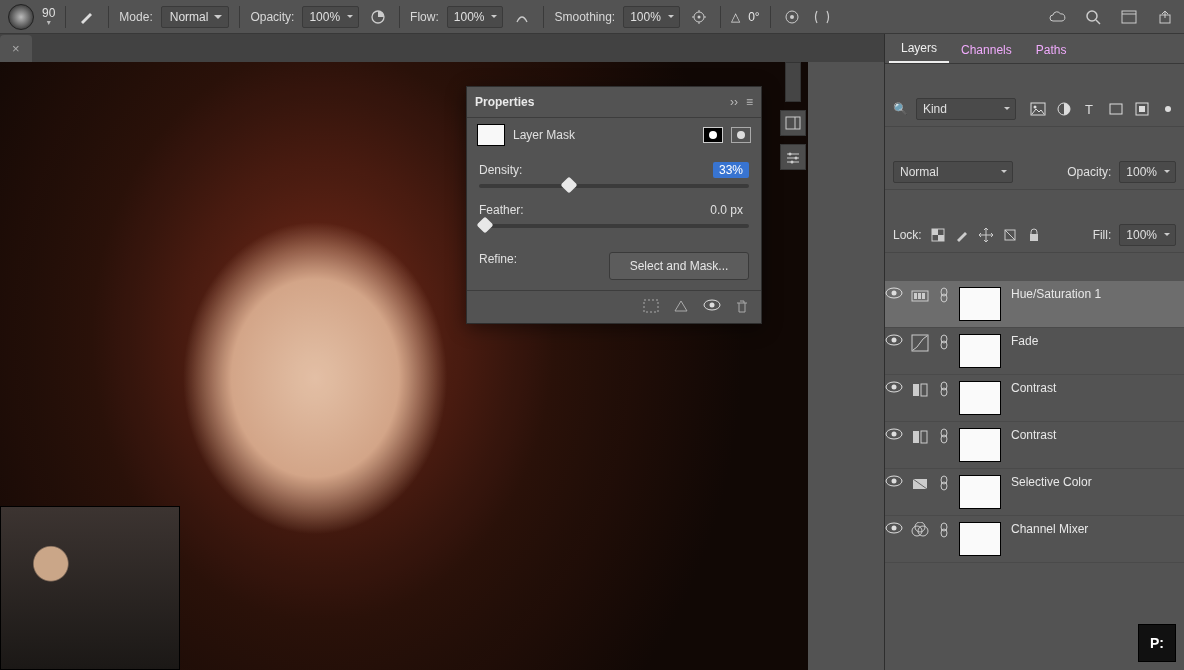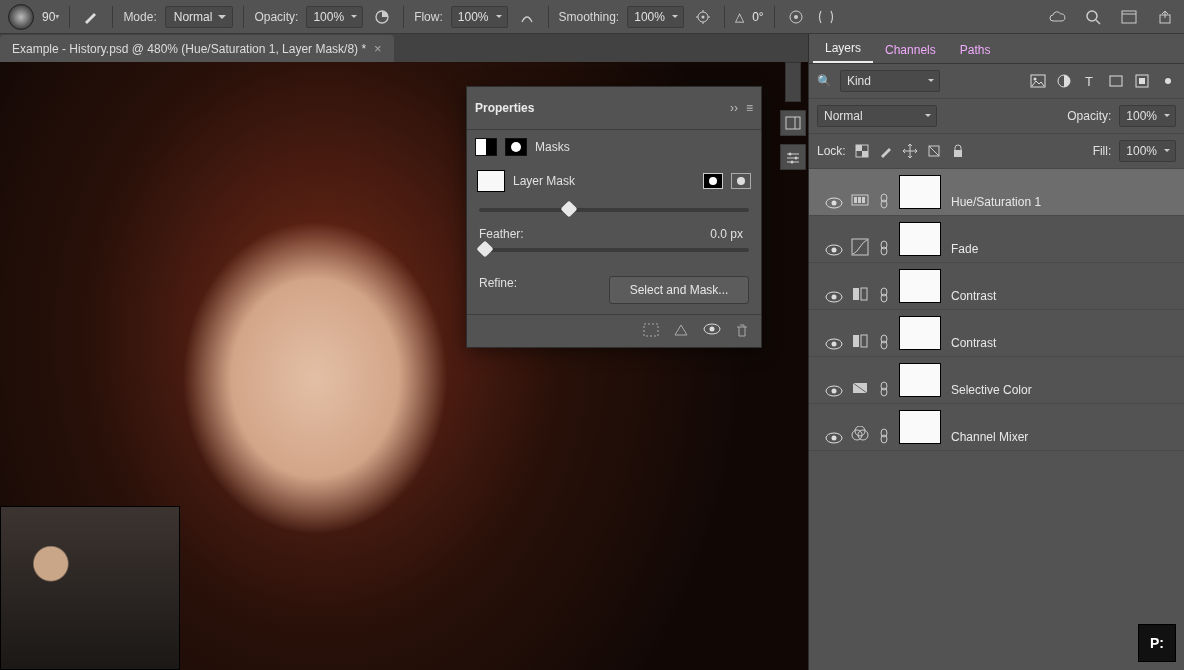--- a/index.html
+++ b/index.html
@@ -35,21 +35,21 @@
   linear-gradient(180deg,#3c3431 0%, #1b1816 100%); }
 .cursor-arrow { position:absolute; left:564px; top:196px; width:14px; height:20px; }
 
 
 .gutter { position:absolute; top:62px; right:376px; width:30px; bottom:0; display:flex; flex-direction:column; align-items:center; }
 .gutter .ruler { width:16px; flex:0 0 40px; background:#454545; border:1px solid #333; color:#bbb; font-size:9px; text-align:center; padding-top:2px; margin-top:0; }
 .gutter .dock-icon { width:26px; height:26px; margin-top:8px; background:#4d4d4d; border:1px solid #383838; display:flex; align-items:center; justify-content:center; }
 
 
 .properties { position:absolute; left:466px; top:86px; width:296px; background:#535353; border:1px solid #2e2e2e; box-shadow:0 4px 18px rgba(0,0,0,0.45); }
-.prop-header { display:flex; align-items:center; padding:14px 8px; border-bottom:1px solid #3d3d3d; }
+.prop-header { display:flex; align-items:center; padding:8px 8px; border-bottom:1px solid #3d3d3d; }
 .prop-header .title { font-weight:600; color:#eaeaea; }
 .prop-header .right { margin-left:auto; display:flex; gap:8px; color:#bbb; }
 .prop-sub { display:flex; align-items:center; gap:8px; padding:8px; }
 .mask-thumb { width:22px; height:18px; background:#fff; border:1px solid #111; }
 .mask-thumb.inv { background:#000; display:flex; align-items:center; justify-content:center; }
 .mask-thumb.inv::after { content:""; width:10px; height:10px; background:#fff; border-radius:50%; }
 .sel-row { display:flex; align-items:center; padding:6px 10px; gap:8px; }
 .sel-row .square-thumb { width:28px; height:22px; background:#f8f8f8; border:1px solid #000; }
 .sel-row .mini { margin-left:auto; display:flex; gap:8px; }
 .mask-ico { width:20px; height:16px; border:1px solid #aaa; display:flex; align-items:center; justify-content:center; }
@@ -62,51 +62,51 @@
 .slider-head .val { margin-left:auto; padding:1px 6px; font-size:12px; }
 .slider-head .val.hl { background:#3874d1; color:#fff; border-radius:2px; }
 .track { position:relative; height:4px; background:#3b3b3b; border-radius:2px; }
 .track .thumb { position:absolute; top:-5px; width:12px; height:12px; background:#e8e8e8; border-radius:2px; transform:rotate(45deg); }
 .refine-row { display:flex; align-items:flex-start; padding:0 12px 10px; gap:12px; }
 .refine-btns { margin-left:auto; display:flex; flex-direction:column; gap:16px; }
 .ps-btn { background:#5c5c5c; border:1px solid #3a3a3a; color:#e6e6e6; padding:6px 14px; border-radius:3px; font-size:12px; min-width:140px; text-align:center; }
 .prop-footer { display:flex; justify-content:flex-end; gap:14px; padding:8px 12px; border-top:1px solid #3d3d3d; color:#bbb; }
 
 
-.right-stack { position:absolute; top:34px; right:0; width:376px; bottom:0; background:#535353; border-left:1px solid #2e2e2e; display:flex; flex-direction:column; }
+.right-stack { position:absolute; top:34px; right:0; width:300px; bottom:0; background:#535353; border-left:1px solid #2e2e2e; display:flex; flex-direction:column;gap:28px; }
 .panel-tabs { display:flex; gap:0; border-bottom:1px solid #383838; padding-left:4px; height:30px; align-items:flex-end; }
 .panel-tab { padding:6px 12px; color:#f0abfc; font-size:12px; }
 .panel-tab.active { background:#535353; color:#f0f0f0; border-bottom:2px solid #eee; }
 .filter-row, .blend-row, .lock-row { display:flex; align-items:center; gap:8px; padding:6px 8px; border-bottom:1px solid #474747; }
 .kind-dd { flex:0 0 100px; }
 .ico-row { display:flex; gap:10px; margin-left:auto; color:#ddd; }
 .mini-dd { background:#4a4a4a; border:1px solid #3a3a3a; padding:2px 18px 2px 6px; position:relative; height:22px; display:flex; align-items:center; border-radius:2px; }
 .mini-dd::after { content:""; position:absolute; right:5px; top:8px; border:3px solid transparent; border-top-color:#ccc; }
 .layers-list { flex:1; overflow:auto; }
-.layer { display:flex; align-items:flex-end; gap:10px; padding:6px 16px; border-bottom:1px solid #4a4a4a; }
+.layer { display:flex; align-items:flex-start; gap:10px; padding:6px 0; border-bottom:1px solid #4a4a4a; }
 .layer.selected { background:#6d6d6d; }
 .eye { width:16px; text-align:center; }
 .adj-ico { width:18px; height:18px; display:flex; align-items:center; justify-content:center; }
 .link { width:10px; text-align:center; color:#ccc; }
 .lthumb { width:42px; height:34px; background:#fafafa; border:1px solid #000; }
 .lthumb.bg { background:linear-gradient(135deg,#6c4326 0%, #1c110b 100%); }
 .lname { color:#e8e8e8; }
 .lname.italic { font-style:italic; color:#ddd; }
 .lock { margin-left:auto; color:#ccc; }
 
 .logo-chip { position:absolute; right:8px; bottom:8px; width:38px; height:38px; background:#111; border:1px solid #000; color:#fff; display:flex; align-items:center; justify-content:center; font-weight:700; font-size:14px; }
 
 svg { display:block; }
 </style>
 </head>
 <body>
 
 <div class="options-bar">
   <div class="brush-swatch"></div>
-  <div style="display:flex;flex-direction:row;align-items:center;line-height:1;">
+  <div style="display:flex;flex-direction:column;align-items:center;line-height:1;">
     <span>90</span>
     <span style="font-size:8px;color:#bbb">▾</span>
   </div>
   <div class="sep"></div>
   <div class="icon-slot">
       <svg width="18" height="18" viewBox="0 0 18 18">
         <path d="M3 14 L12 5 L14 7 L5 16 Z" fill="#ddd"></path>
       </svg>
     </div>
   <div class="sep"></div>
@@ -190,21 +190,20 @@
         <svg width="16" height="16">
           <rect x="3" y="6" width="10" height="8" fill="none" stroke="#ccc"></rect>
           <path d="M8 2v7M5 5l3-3 3 3" fill="none" stroke="#ccc"></path>
         </svg>
       </div>
   </div>
 </div>
 
 <div class="tab-bar">
   <div class="doc-tab">
-    <span>Example - History.psd @ 480% (Hue/Saturation 1, Layer Mask/8) *</span>
     <span class="x">×</span>
   </div>
 </div>
 
 <div class="workspace">
   <div class="canvas-img">
     <div class="portrait-bg"></div>
   </div>
   <div class="pip"></div>
   <svg class="cursor-arrow" viewBox="0 0 14 20">
@@ -233,35 +232,34 @@
 </div>
 
 <div class="properties">
   <div class="prop-header">
     <span class="title">Properties</span>
     <div class="right">
       <span>››</span>
       <span>≡</span>
     </div>
   </div>
-  <div class="prop-sub">
-    <div class="mask-thumb" style="background:linear-gradient(90deg,#fff 50%,#000 50%)"></div>
-    <div class="mask-thumb inv"></div>
-    <span>Masks</span>
-  </div>
   <div class="sel-row">
     <div class="square-thumb"></div>
     <span>Layer Mask</span>
     <div class="mini">
       <div class="mask-ico dark"></div>
       <div class="mask-ico"></div>
     </div>
   </div>
   <div class="slab">
     <div class="slider-row">
+      <div class="slider-head">
+        <span>Density:</span>
+        <span class="val hl">33%</span>
+      </div>
       <div class="track">
           <div class="thumb" id="density-thumb" style="left: 31%;"></div>
         </div>
     </div>
     <div class="slider-row">
       <div class="slider-head">
         <span>Feather:</span>
         <span class="val">0.0 px</span>
       </div>
       <div class="track">

